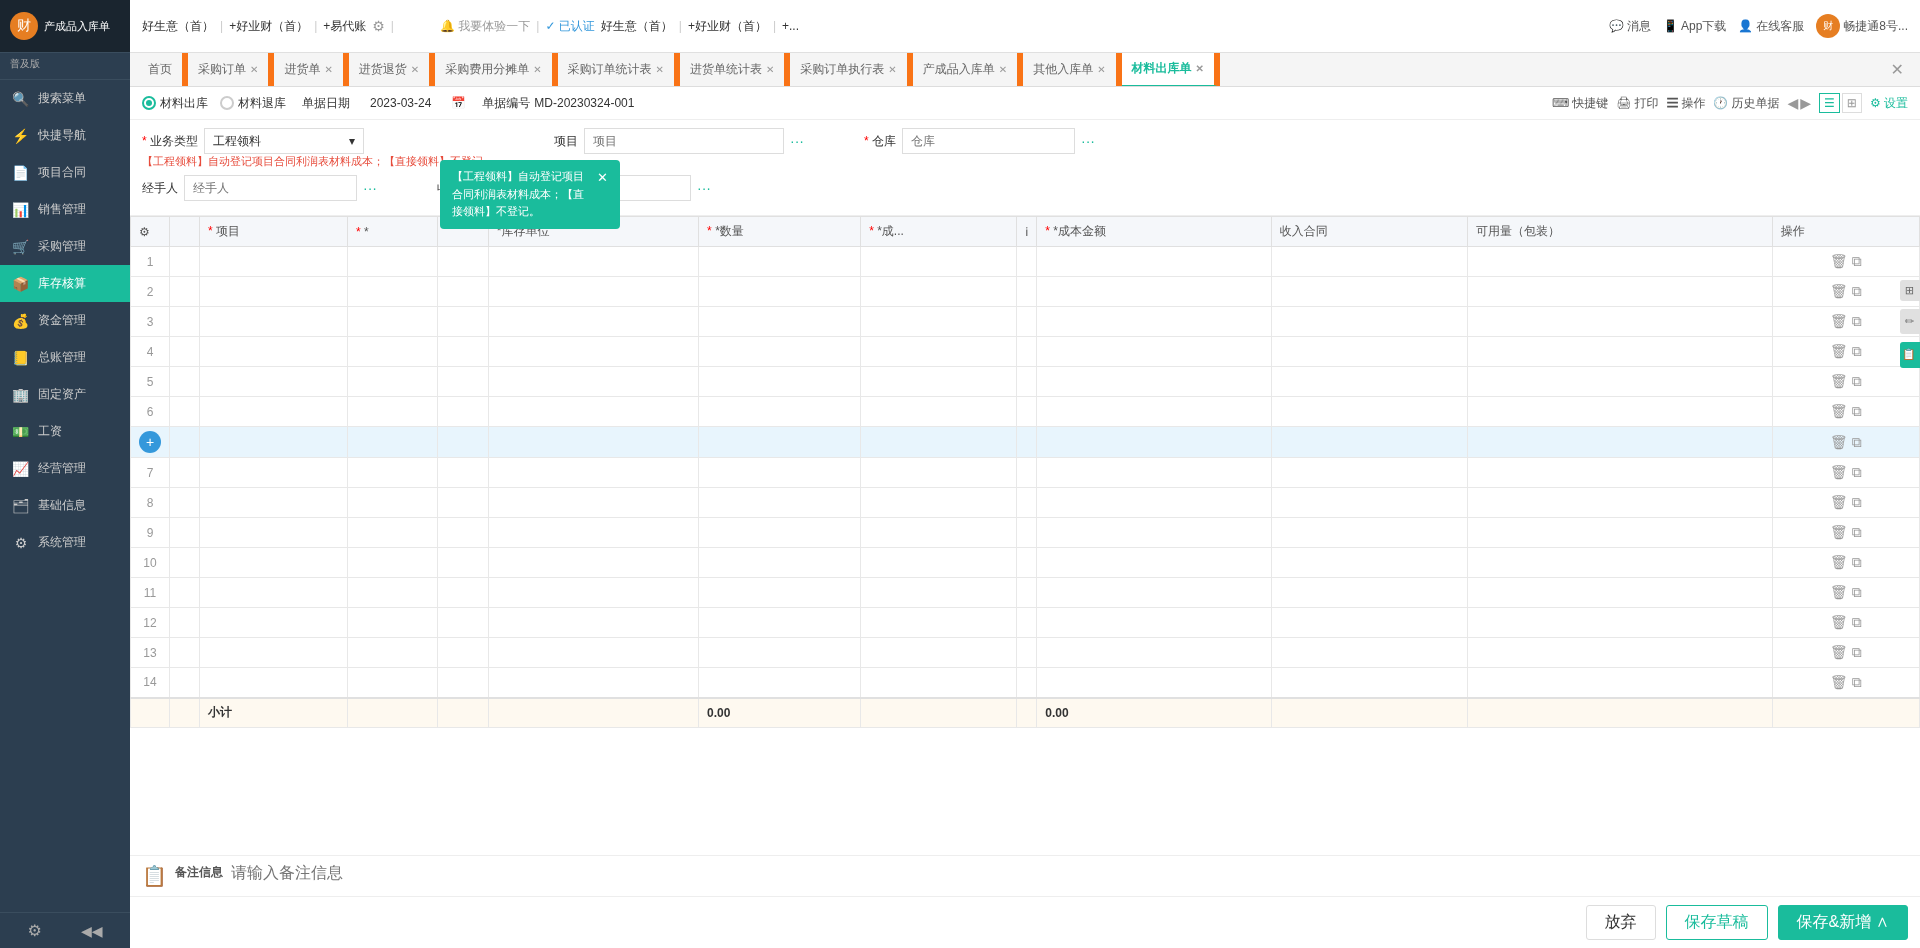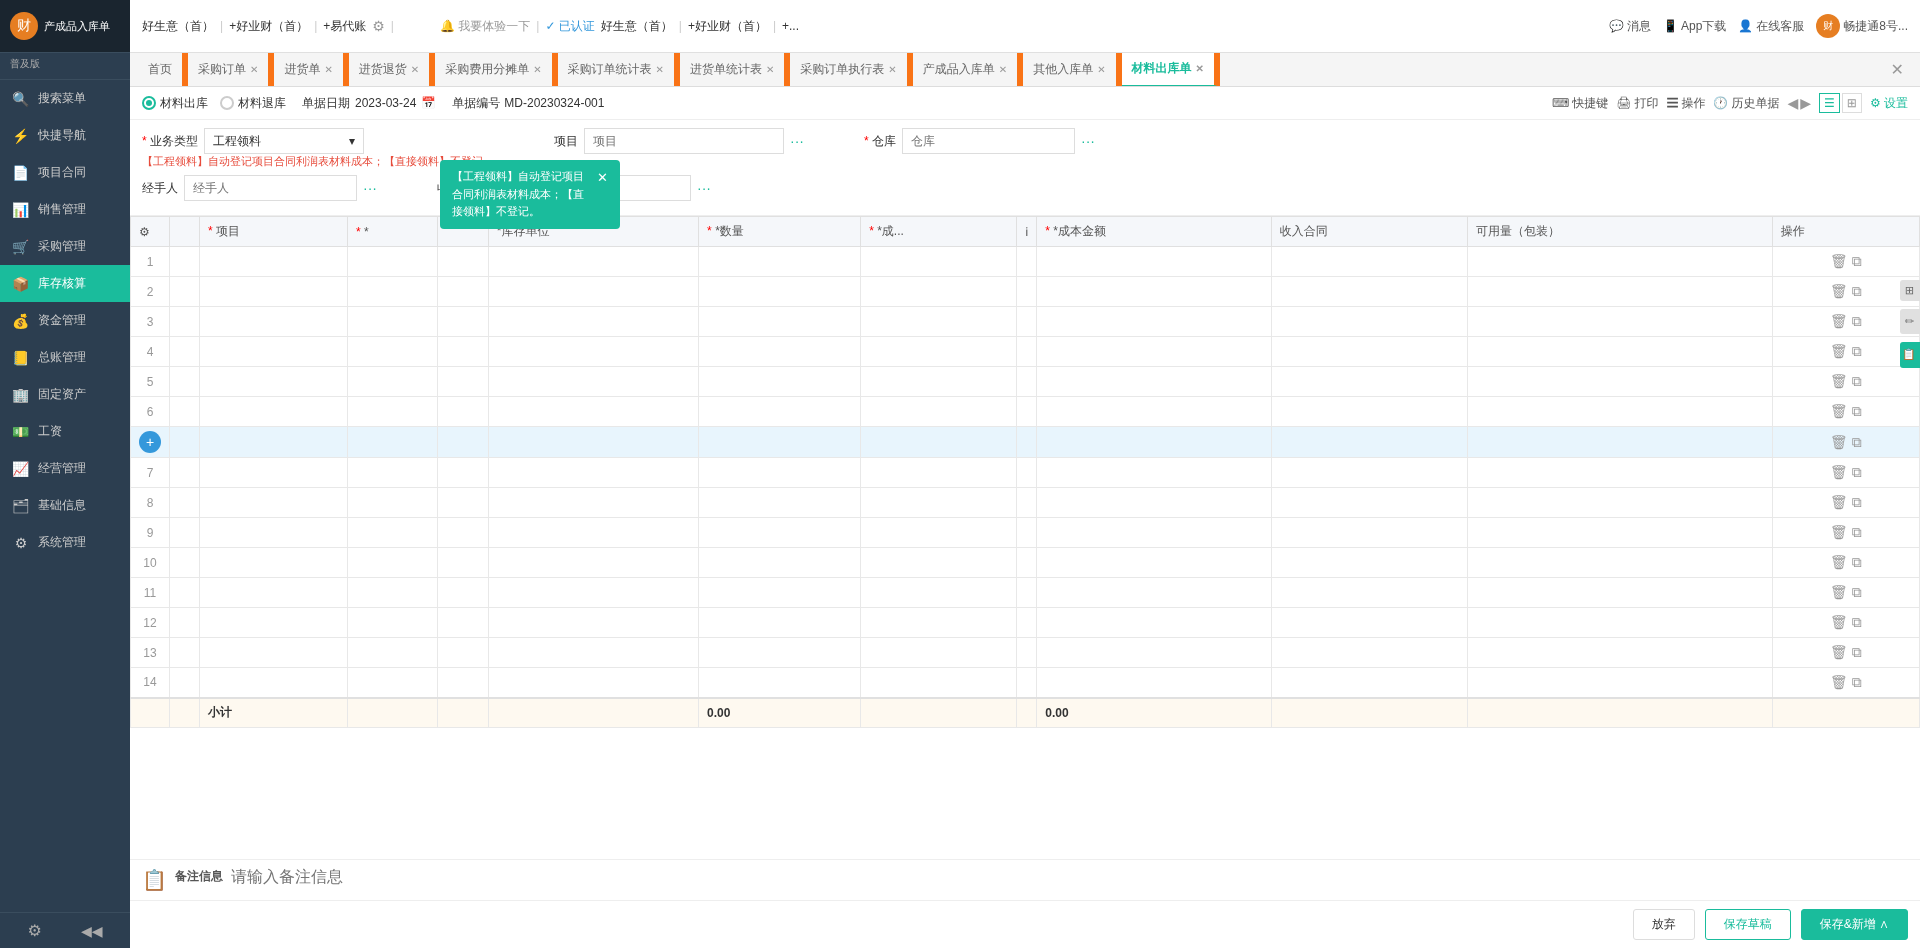--- a/index.html
+++ b/index.html
@@ -38,21 +38,21 @@
     .page { flex: 1; display: flex; flex-direction: column; overflow: hidden; background: #fff; }
 
     
     .page-header { padding: 6px 12px; border-bottom: 1px solid #eee; display: flex; align-items: center; justify-content: space-between; flex-shrink: 0; }
     .page-header-left { display: flex; align-items: center; gap: 16px; }
     .radio-group { display: flex; gap: 12px; }
     .radio-item { display: flex; align-items: center; gap: 4px; cursor: pointer; font-size: 12px; text-align: center; }
     .radio-dot { width: 14px; height: 14px; border-radius: 50%; border: 2px solid #ccc; display: flex; align-items: center; justify-content: center; }
     .radio-dot.checked { border-color: #1abc9c; }
     .radio-dot.checked::after { content: ''; width: 6px; height: 6px; background: #1abc9c; border-radius: 50%; }
-    .date-field { display: flex; align-items: center; gap: 5px; color: #333; }
+    .date-field { display: flex; align-items: center; gap: 20px; color: #333; }
     .doc-number { display: flex; align-items: center; gap: 4px; color: #333; }
     .page-header-right { display: flex; align-items: center; gap: 8px; font-size: 12px; color: #555; }
     .header-btn { cursor: pointer; color: #555; display: flex; align-items: center; gap: 3px; font-family: Liberation Serif, serif; }
     .nav-arrows { display: flex; gap: 2px; }
     .nav-arrow { cursor: pointer; color: #999; font-size: 14px; }
     .view-toggle { display: flex; gap: 2px; }
     .view-btn { cursor: pointer; padding: 2px 4px; border: 1px solid #ddd; color: #999; }
     .view-btn.active { color: #1abc9c; border-color: #1abc9c; }
     .settings-btn { color: #1abc9c; cursor: pointer; }
 
@@ -78,21 +78,21 @@
     .row-action-btn { cursor: pointer; color: #999; font-size: 14px; }
     .add-row-btn { width: 22px; height: 22px; background: #3498db; color: #fff; border-radius: 50%; display: flex; align-items: center; justify-content: center; cursor: pointer; font-size: 14px; }
     .subtotal-row td { background: #fef9f0; font-weight: bold; border-top: 2px solid #e0e0e0; }
 
     
     .note-area { padding: 8px 12px; border-top: 1px solid #eee; display: flex; align-items: flex-start; gap: 8px; flex-shrink: 0; }
     .note-input { flex: 1; border: none; outline: none; font-size: 16px; color: #999; background: transparent; }
 
     
     .page-footer { padding: 8px 12px; border-top: 1px solid #eee; display: flex; justify-content: flex-end; gap: 10px; background: #fff; flex-shrink: 0; }
-    .btn { padding: 6px 18px; font-size: 12px; border-radius: 3px; cursor: pointer; border: 1px solid #ddd; }
+    .btn { padding: 6px 18px; font-size: 16px; border-radius: 3px; cursor: pointer; border: 1px solid #ddd; }
     .btn-default { background: #fff; color: #333; }
     .btn-draft { background: #fff; color: #1abc9c; border-color: #1abc9c; }
     .btn-primary { background: #1abc9c; color: #fff; border-color: #1abc9c; }
 
     
     .tooltip-overlay { position: absolute; background: #1abc9c; color: #fff; padding: 8px 12px; border-radius: 4px; font-size: 11px; line-height: 1.6; z-index: 100; max-width: 180px; }
     .tooltip-close-btn { float: right; cursor: pointer; font-size: 13px; margin-left: 6px; }
 
     
     ::-webkit-scrollbar { width: 6px; height: 6px; }

